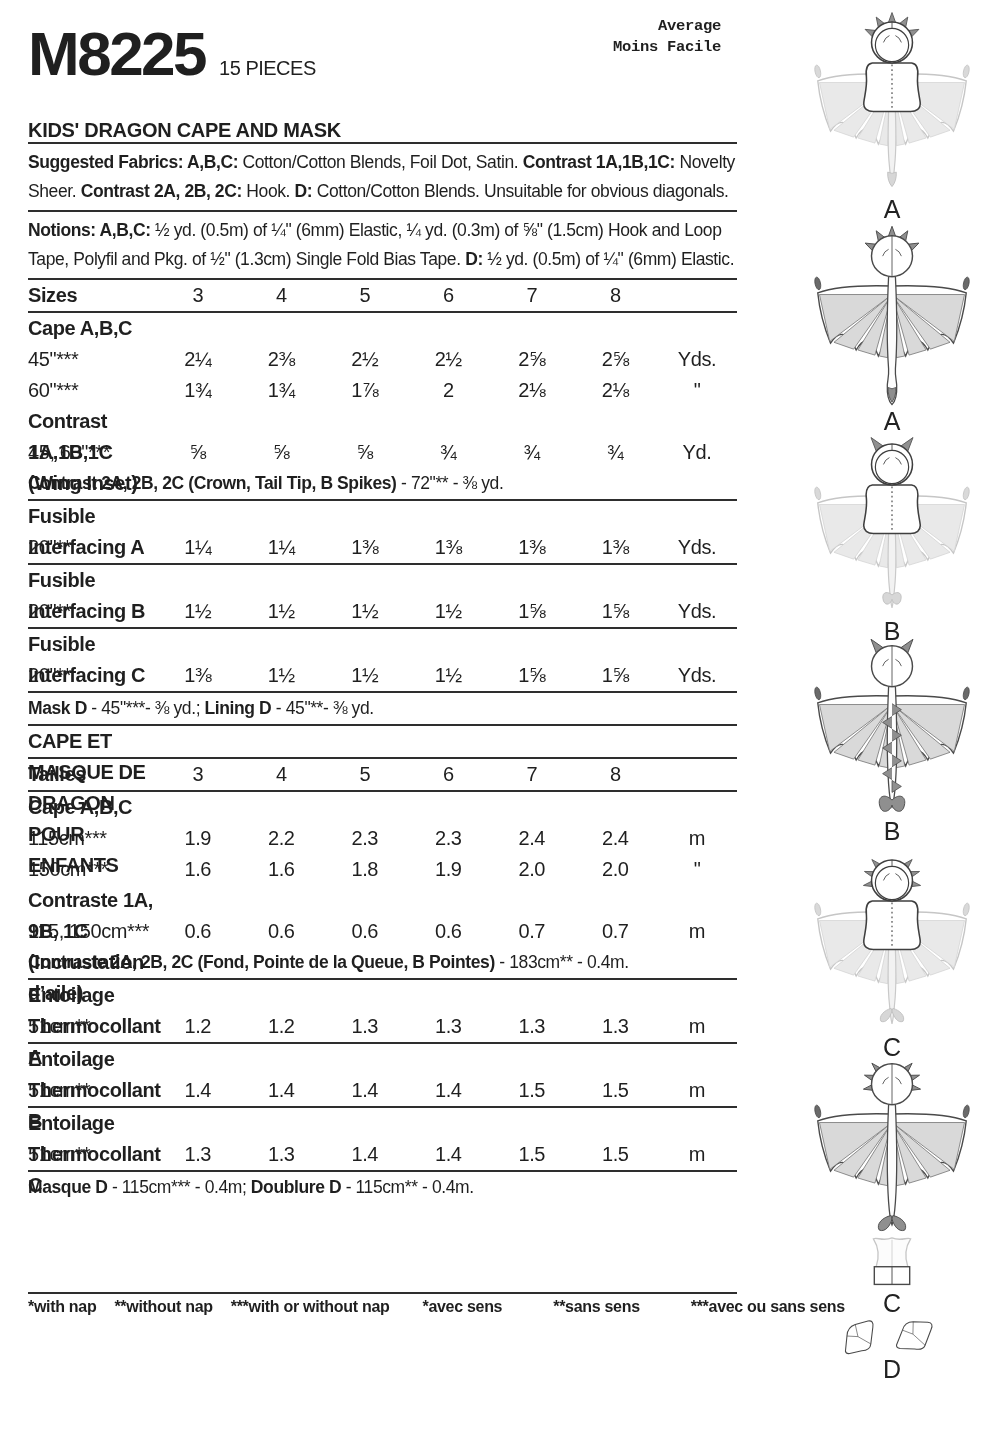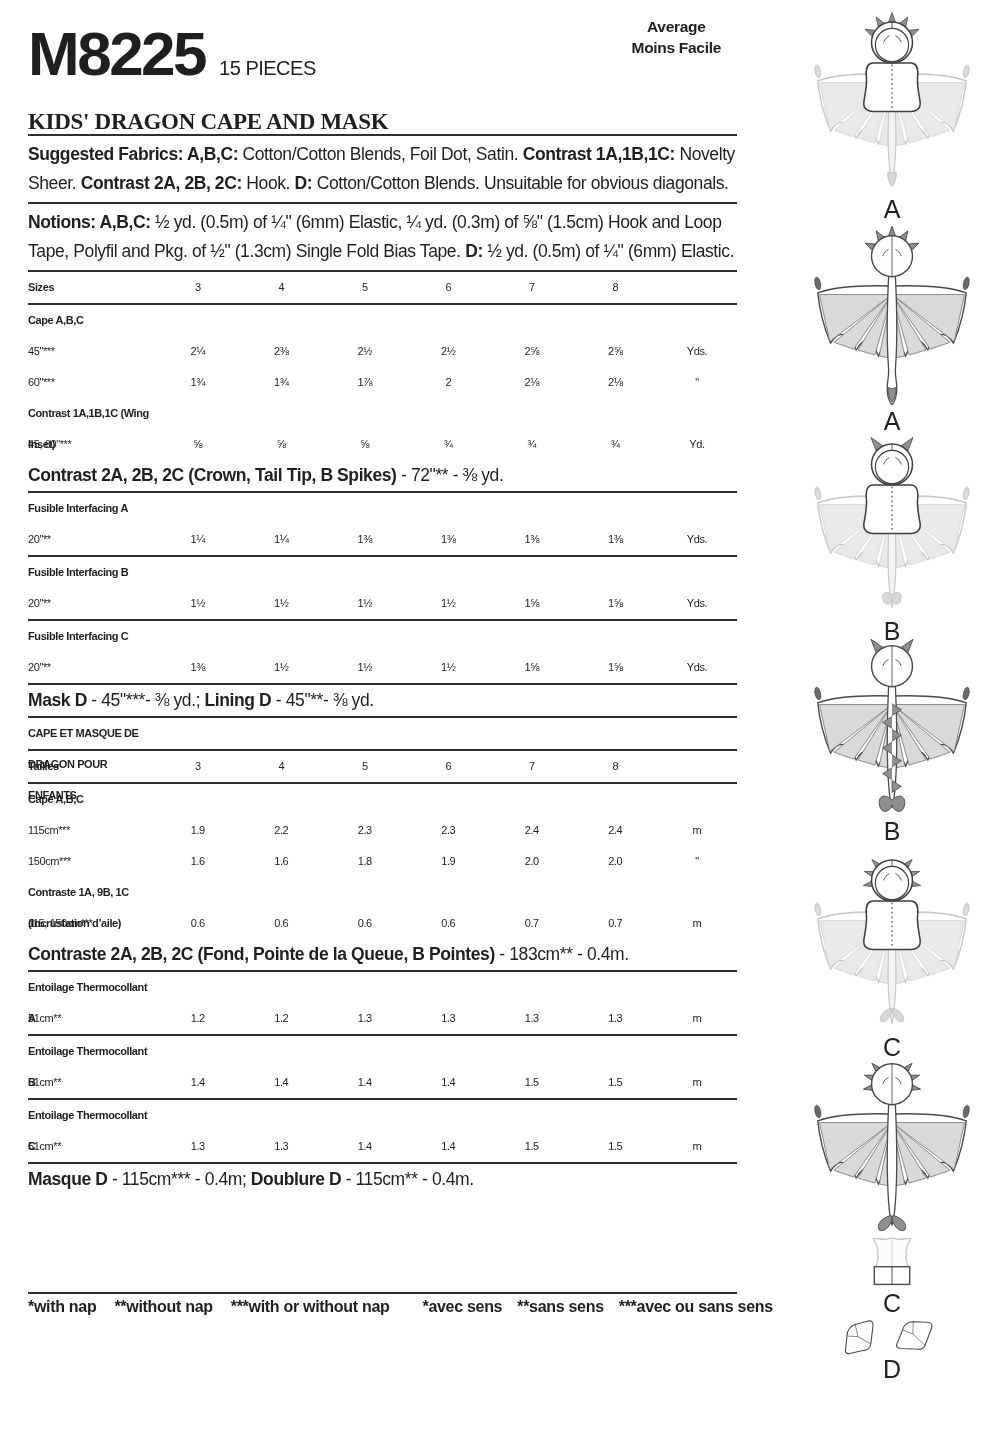--- a/index.html
+++ b/index.html
@@ -5,36 +5,36 @@
   html,body{margin:0;padding:0;}
   body{
     width:992px;height:1449px;position:relative;background:#ffffff;
     font-family:"Liberation Sans", sans-serif;color:#1f1f1f;
     letter-spacing:-0.3px;overflow:hidden;
   }
   .content{position:absolute;left:28px;top:0;width:709px;}
   .titlebar{position:relative;height:86px;margin-top:14px;}
   .m-number{font-size:62px;font-weight:800;letter-spacing:-2.5px;line-height:80px;display:inline-block;vertical-align:baseline;}
   .pieces{font-size:20px;font-weight:400;margin-left:14px;letter-spacing:-0.5px;text-align:right;}
-  .difficulty{position:absolute;right:16px;top:2px;text-align:center;font-weight:700;font-size:15.5px;line-height:21px;}
-  .doc-title{font-size:23px;font-weight:700;letter-spacing:-0.3px;line-height:24px;margin-top:10px;font-family:Liberation Serif, serif;}
+  .difficulty{position:absolute;right:16px;top:2px;text-align:right;font-weight:700;font-size:15.5px;line-height:21px;font-family:Liberation Mono, monospace;}
+  .doc-title{font-size:20px;font-weight:700;letter-spacing:-0.3px;line-height:24px;margin-top:18px;}
   .rule{border-top:2px solid #2e2e2e;height:0;}
   .rule.heavy{border-top-width:2.5px;}
   .para{font-size:17.5px;line-height:29px;padding:4px 0 4px;letter-spacing:-0.4px;}
   .para b{font-weight:700;}
   .row{display:grid;grid-template-columns:128px 83.5px 83.5px 83.5px 83.5px 83.5px 83.5px 1fr;
-       height:31px;line-height:31px;font-size:11px;align-items:center;letter-spacing:-0.4px;}
+       height:31px;line-height:31px;font-size:20px;align-items:center;letter-spacing:-0.4px;}
   .row .num,.row .unit{text-align:center;}
   .hdr{font-weight:700;}
   .note{display:block;height:31px;line-height:31px;font-size:17.5px;letter-spacing:-0.4px;}
   .note b{font-weight:700;}
   .footer{position:absolute;left:28px;top:1292px;width:709px;}
   .footnotes{display:flex;font-size:16px;font-weight:700;margin-top:4px;letter-spacing:-0.3px;}
   .fn{margin-right:18px;white-space:nowrap;}
-  .fn-group-fr{margin-left:auto;display:flex;}
+  .fn-group-fr{margin-left:auto;display:flex;gap:36px;}
   .fn-group-fr .fn{margin-right:0;margin-left:15px;}
   .illus{position:absolute;left:792px;top:0;width:200px;height:1449px;}
   .view{position:absolute;left:0;width:100%;display:flex;flex-direction:column;align-items:center;}
   .view-label{font-size:25px;line-height:26px;color:#222;letter-spacing:0;}
   .dragon{line-height:0;}
   .art{line-height:0;}
 </style>
 </head>
 <body>
 

